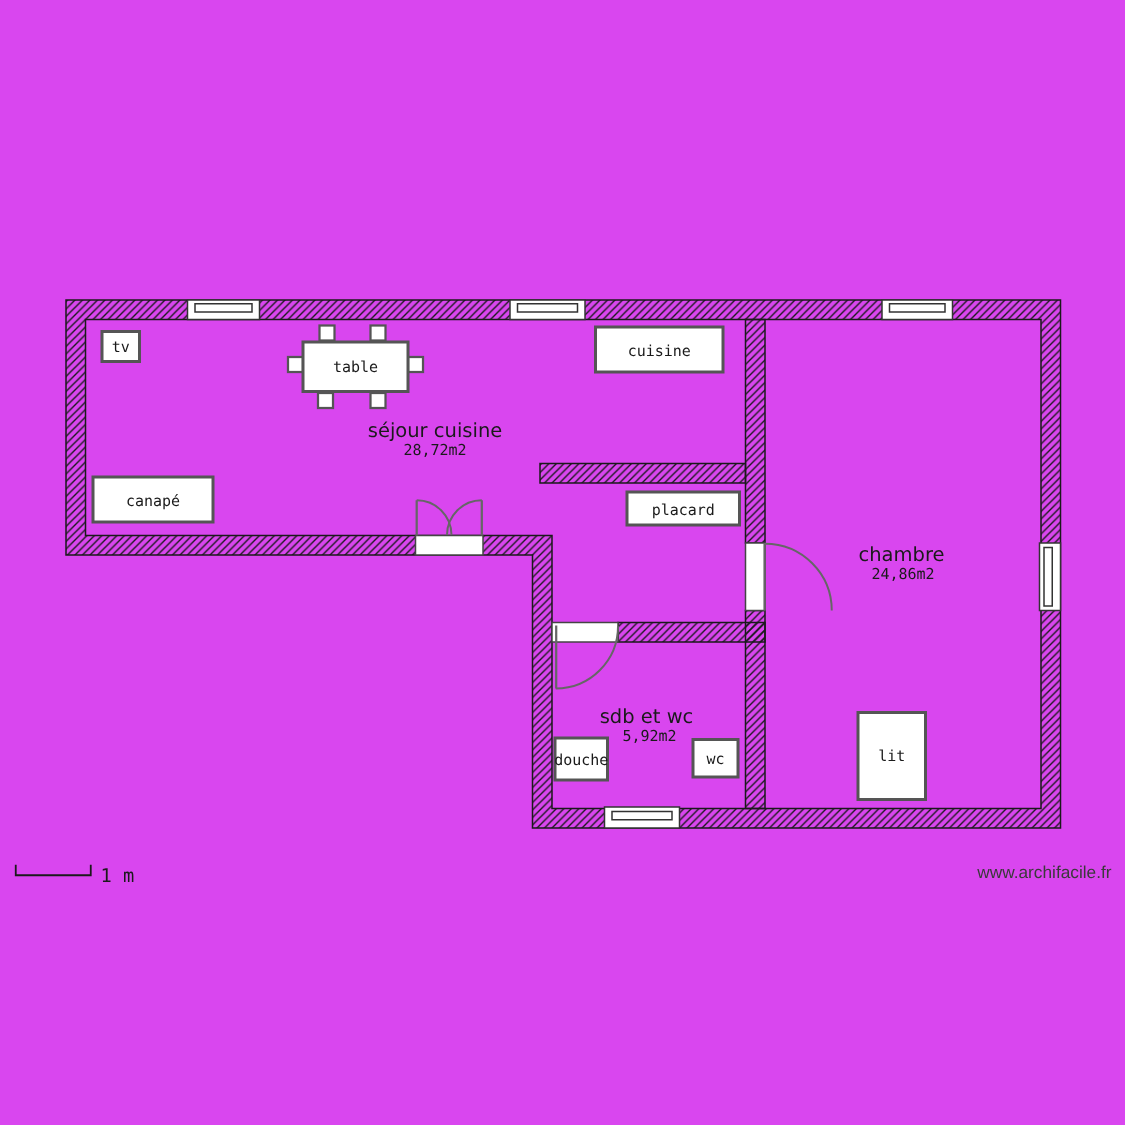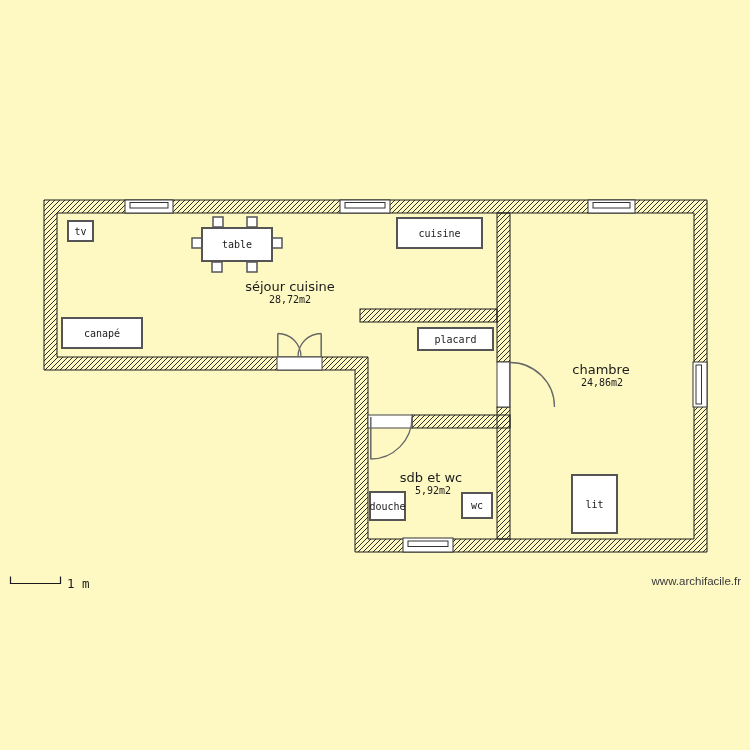--- a/index.html
+++ b/index.html
@@ -1,16 +1,16 @@
 <!DOCTYPE html>
 <html><head>
 <meta charset="utf-8">
 <style>
   html,body{margin:0;padding:0;background:#ffffff;width:750px;height:750px;overflow:hidden;}
-  #stage{position:relative;width:750px;height:750px;background:#fef9c3;}
+  #stage{position:relative;width:750px;height:750px;background:#d946ef;}
   svg{position:absolute;left:0;top:0;}
   text{fill:#1a1a1a;}
   .room-name{font-family:"DejaVu Sans",sans-serif;font-size:13px;text-anchor:middle;}
   .room-area{font-family:"DejaVu Sans Mono",monospace;font-size:10px;text-anchor:middle;}
   .furn-label{font-family:"DejaVu Sans Mono",monospace;font-size:10px;text-anchor:middle;}
   .scale-label{font-family:"DejaVu Sans Mono",monospace;font-size:12.5px;}
   .watermark{font-family:"Liberation Sans",sans-serif;font-size:11.5px;fill:#3a3a3a;text-anchor:end;}
   .wall{fill:url(#hatch);stroke:#1a1a1a;stroke-width:1;}
   .win{fill:#ffffff;stroke:#333333;stroke-width:1;}
   .win-glass{fill:#ffffff;stroke:#333333;stroke-width:1;}

